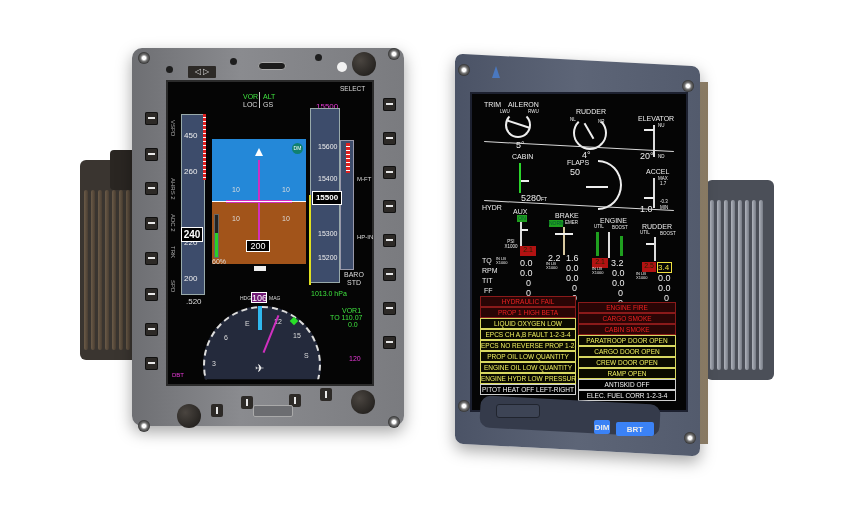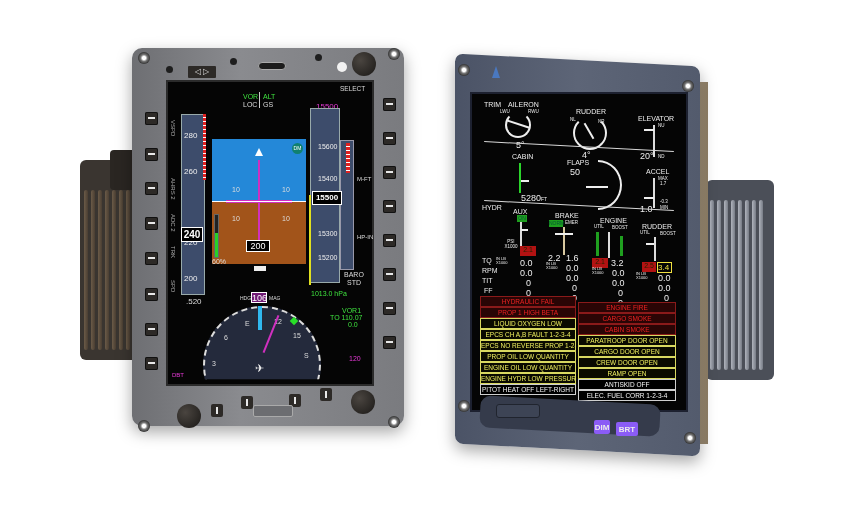--- a/index.html
+++ b/index.html
@@ -45,21 +45,21 @@
   .eicas { position: absolute; font-size: 7px; color: #eee; white-space: nowrap; line-height: 1; }
   .hline { position: absolute; height: 1px; background: #d8d8d8; }
   .vbar { position: absolute; width: 2px; background: #ddd; }
   .caution-box { position: absolute; font-size: 6.5px; line-height: 9px; text-align: center; white-space: nowrap; overflow: hidden; }
   .row-red { color: #e22; background: #2a0505; border: 1px solid #8a1a1a; }
   .row-yellow { color: #f0f060; border: 1px solid #d8d860; background: #0a0a00; }
   .row-white { color: #f4f4f4; border: 1px solid #cfcfcf; background: #000; }
   .status-red { position: absolute; background: #b21212; color: #220; font-size: 7px; text-align: center; }
   .status-green { position: absolute; background: #1f9f1f; color: #053; font-size: 5px; text-align: center; }
   .status-yellow { position: absolute; border: 1px solid #f0e040; color: #f0e040; font-size: 8px; text-align: left; }
-  .btn-r { position: absolute; background: #8b5cf6; color: #ececec; font-size: 8px; font-weight: bold; text-align: center; line-height: 15px; border-radius: 2px; }
+  .btn-r { position: absolute; background: #3b82f6; color: #ececec; font-size: 8px; font-weight: bold; text-align: center; line-height: 15px; border-radius: 2px; }
 </style>
 </head>
 <body>
 
 <div class="heatsink" style="left:80px;top:160px;width:70px;height:200px;">
   <div class="fins" style="left:4px;top:30px;height:160px;">
     <div class="fin" style="height:160px"></div>
       <div class="fin" style="height:160px"></div>
       <div class="fin" style="height:160px"></div>
     <div class="fin" style="height:160px"></div>
@@ -118,21 +118,21 @@
 <div class="pfd-text magenta" style="left:316px;top:103px;font-size:8px;">15500</div>
 
 <div class="pfd-text" style="left:170px;top:120px;writing-mode:vertical-rl;font-size:6px;color:#aaa;">VSPD</div>
 <div class="pfd-text" style="left:170px;top:178px;writing-mode:vertical-rl;font-size:6px;color:#aaa;">AHRS 2</div>
 <div class="pfd-text" style="left:170px;top:214px;writing-mode:vertical-rl;font-size:6px;color:#aaa;">ADC 2</div>
 <div class="pfd-text" style="left:170px;top:246px;writing-mode:vertical-rl;font-size:6px;color:#aaa;">TRK</div>
 <div class="pfd-text" style="left:170px;top:280px;writing-mode:vertical-rl;font-size:6px;color:#aaa;">SPD</div>
 
 <div class="tape" style="left:181px;top:114px;width:24px;height:181px;"></div>
 <div class="abs" style="left:203px;top:114px;width:3px;height:66px;background:repeating-linear-gradient(180deg,#e02020 0 3px,#fff 3px 4px);"></div>
-<div class="tick-lbl" style="left:184px;top:131px;">280</div>
+<div class="tick-lbl" style="left:184px;top:131px;">450</div>
 <div class="tick-lbl" style="left:184px;top:167px;">260</div>
 <div class="tick-lbl" style="left:184px;top:238px;">220</div>
 <div class="tick-lbl" style="left:184px;top:274px;">200</div>
 <div class="abs" style="left:181px;top:199px;width:22px;height:15px;background:#000;border:1px solid #fff;color:#fff;font-size:10px;font-weight:bold;text-align:center;line-height:13px;margin-top:28px;">240</div>
 <div class="pfd-text" style="left:186px;top:298px;font-size:8px;">.520</div>
 
 <div class="adi-sky"></div>
 <div class="adi-gnd"></div>
 <div class="abs" style="left:258px;top:160px;width:2px;height:90px;background:#d030c0;"></div>
 <div class="abs" style="left:226px;top:200px;width:66px;height:3px;background:#d030c0;"></div>
@@ -345,13 +345,13 @@
   <div class="caution-box row-yellow" style="position:relative;">CARGO DOOR OPEN</div>
   <div class="caution-box row-yellow" style="position:relative;">CREW DOOR OPEN</div>
   <div class="caution-box row-yellow" style="position:relative;">RAMP OPEN</div>
   <div class="caution-box row-white" style="position:relative;">ANTISKID OFF</div>
   <div class="caution-box row-white" style="position:relative;">ELEC. FUEL CORR 1-2-3-4</div>
 </div>
 
 <div class="abs" style="left:480px;top:400px;width:180px;height:32px;background:#353b4b;border-radius:10px;transform:rotate(3deg);"></div>
 <div class="abs" style="left:496px;top:404px;width:44px;height:14px;border:1px solid #20242e;border-radius:3px;background:#3d4455;"></div>
 <div class="btn-r" style="left:594px;top:420px;width:16px;height:14px;">DIM</div>
-<div class="btn-r" style="left:616px;top:422px;width:22px;height:14px;">BRT</div>
+<div class="btn-r" style="left:616px;top:422px;width:38px;height:14px;">BRT</div>
 
 </body></html>

